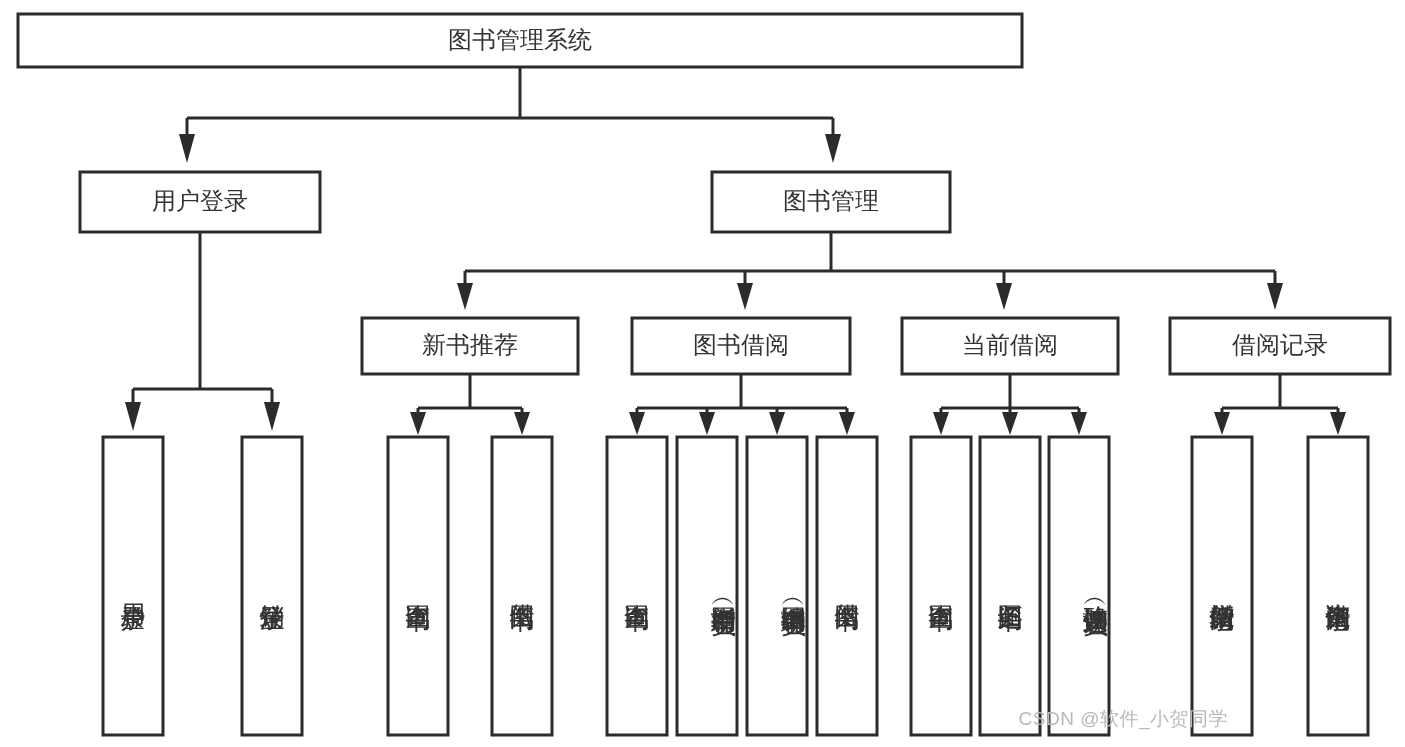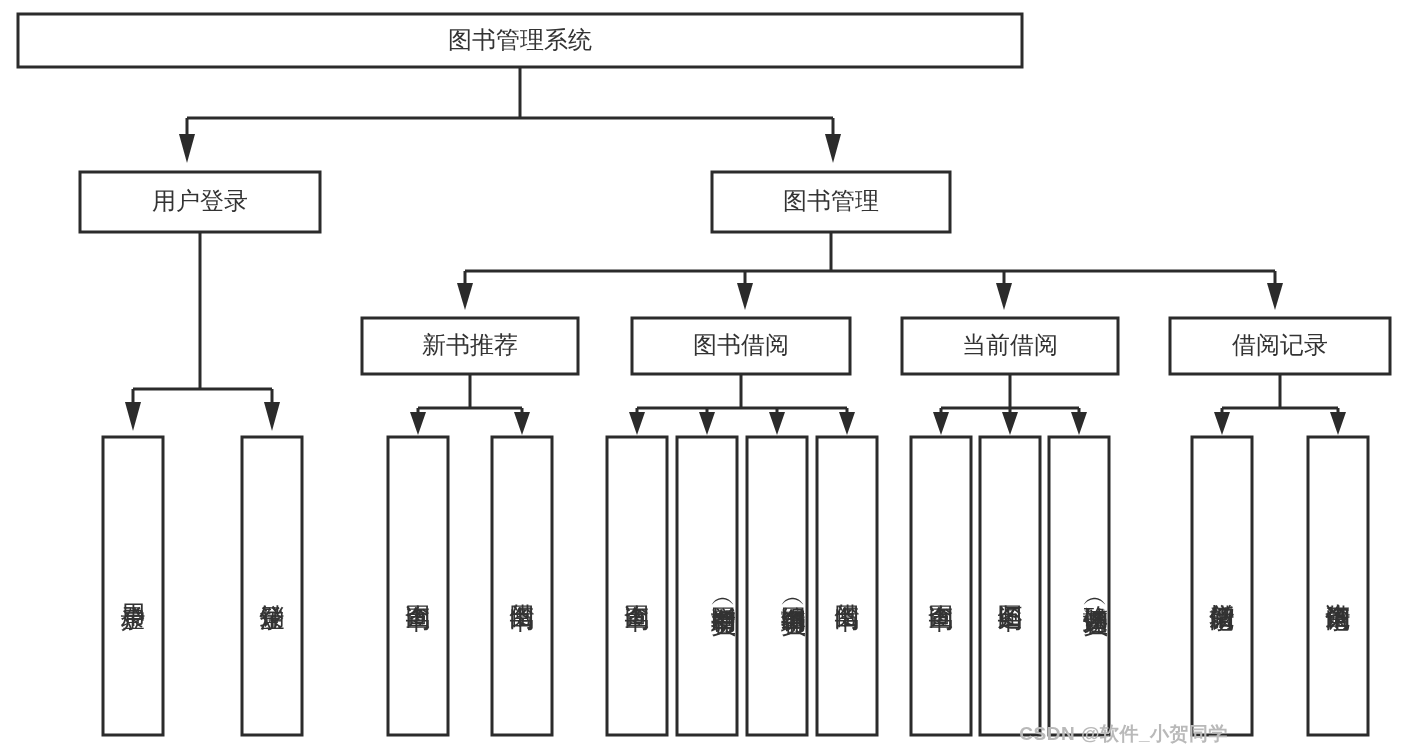--- a/index.html
+++ b/index.html
@@ -55,27 +55,26 @@
     writing-mode: vertical-rl;
     text-orientation: upright;
     text-align: center;
     white-space: nowrap;
     letter-spacing: 1px;
     pointer-events: none;
   }
   .watermark {
     position: absolute;
     right: 6px;
-    bottom: 0;
+    bottom: 15px;
     font-family: "Liberation Sans", "DejaVu Sans", sans-serif;
     font-size: 19px;
     color: #b9b9b9;
     letter-spacing: 0.5px;
     white-space: nowrap;
-    font-weight: bold;
   }
 </style>
 </head>
 <body>
 
 <div id="diagram-root">
 
   <svg class="diagram" viewBox="0 0 1405 747">
     <defs></defs>
 

